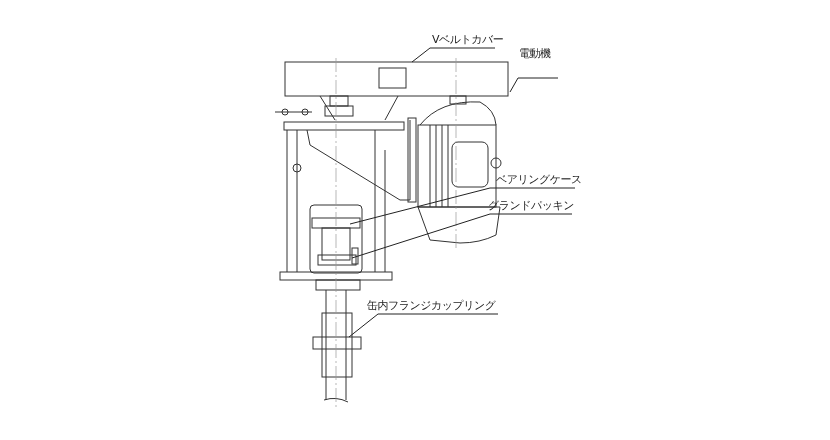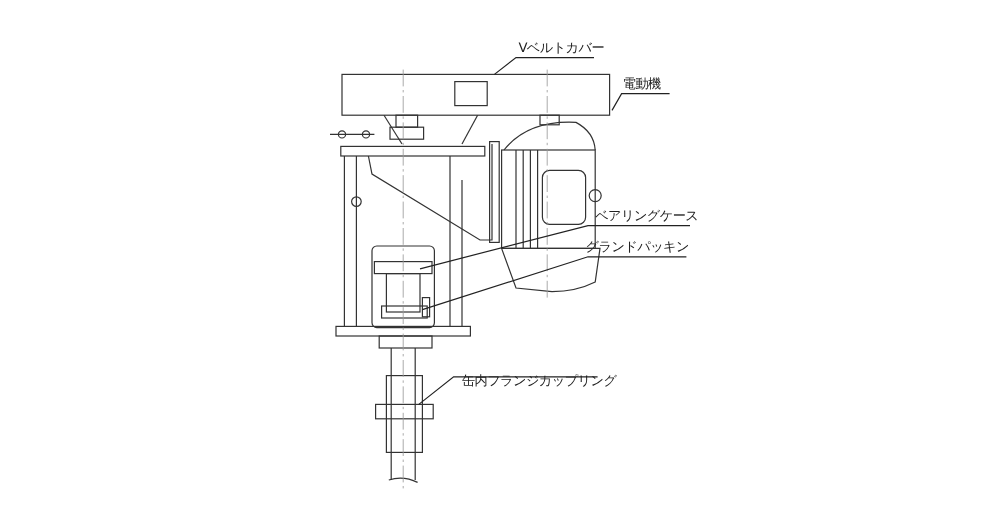--- a/index.html
+++ b/index.html
@@ -74,16 +74,16 @@
   <g fill="none" stroke="#222" stroke-width="1">
     <polyline points="412,62 430,48 495,48"></polyline>
     <polyline points="510,92 518,78 558,78"></polyline>
     <polyline points="350,224 490,188 575,188"></polyline>
     <polyline points="352,258 490,214 572,214"></polyline>
     <polyline points="349,337 378,314 498,314"></polyline>
   </g>
 </svg>
 
 <div class="lbl" style="left:432px;top:34px;">Vベルトカバー</div>
-<div class="lbl" style="left:519px;top:64px;">電動機</div>
+<div class="lbl" style="left:519px;top:48px;">電動機</div>
 <div class="lbl" style="left:496px;top:174px;">ベアリングケース</div>
 <div class="lbl" style="left:488px;top:200px;">グランドパッキン</div>
-<div class="lbl" style="left:385px;top:300px;margin-top:12px;">缶内フランジカップリング</div>
+<div class="lbl" style="left:367px;top:300px;">缶内フランジカップリング</div>
 
 </body></html>

